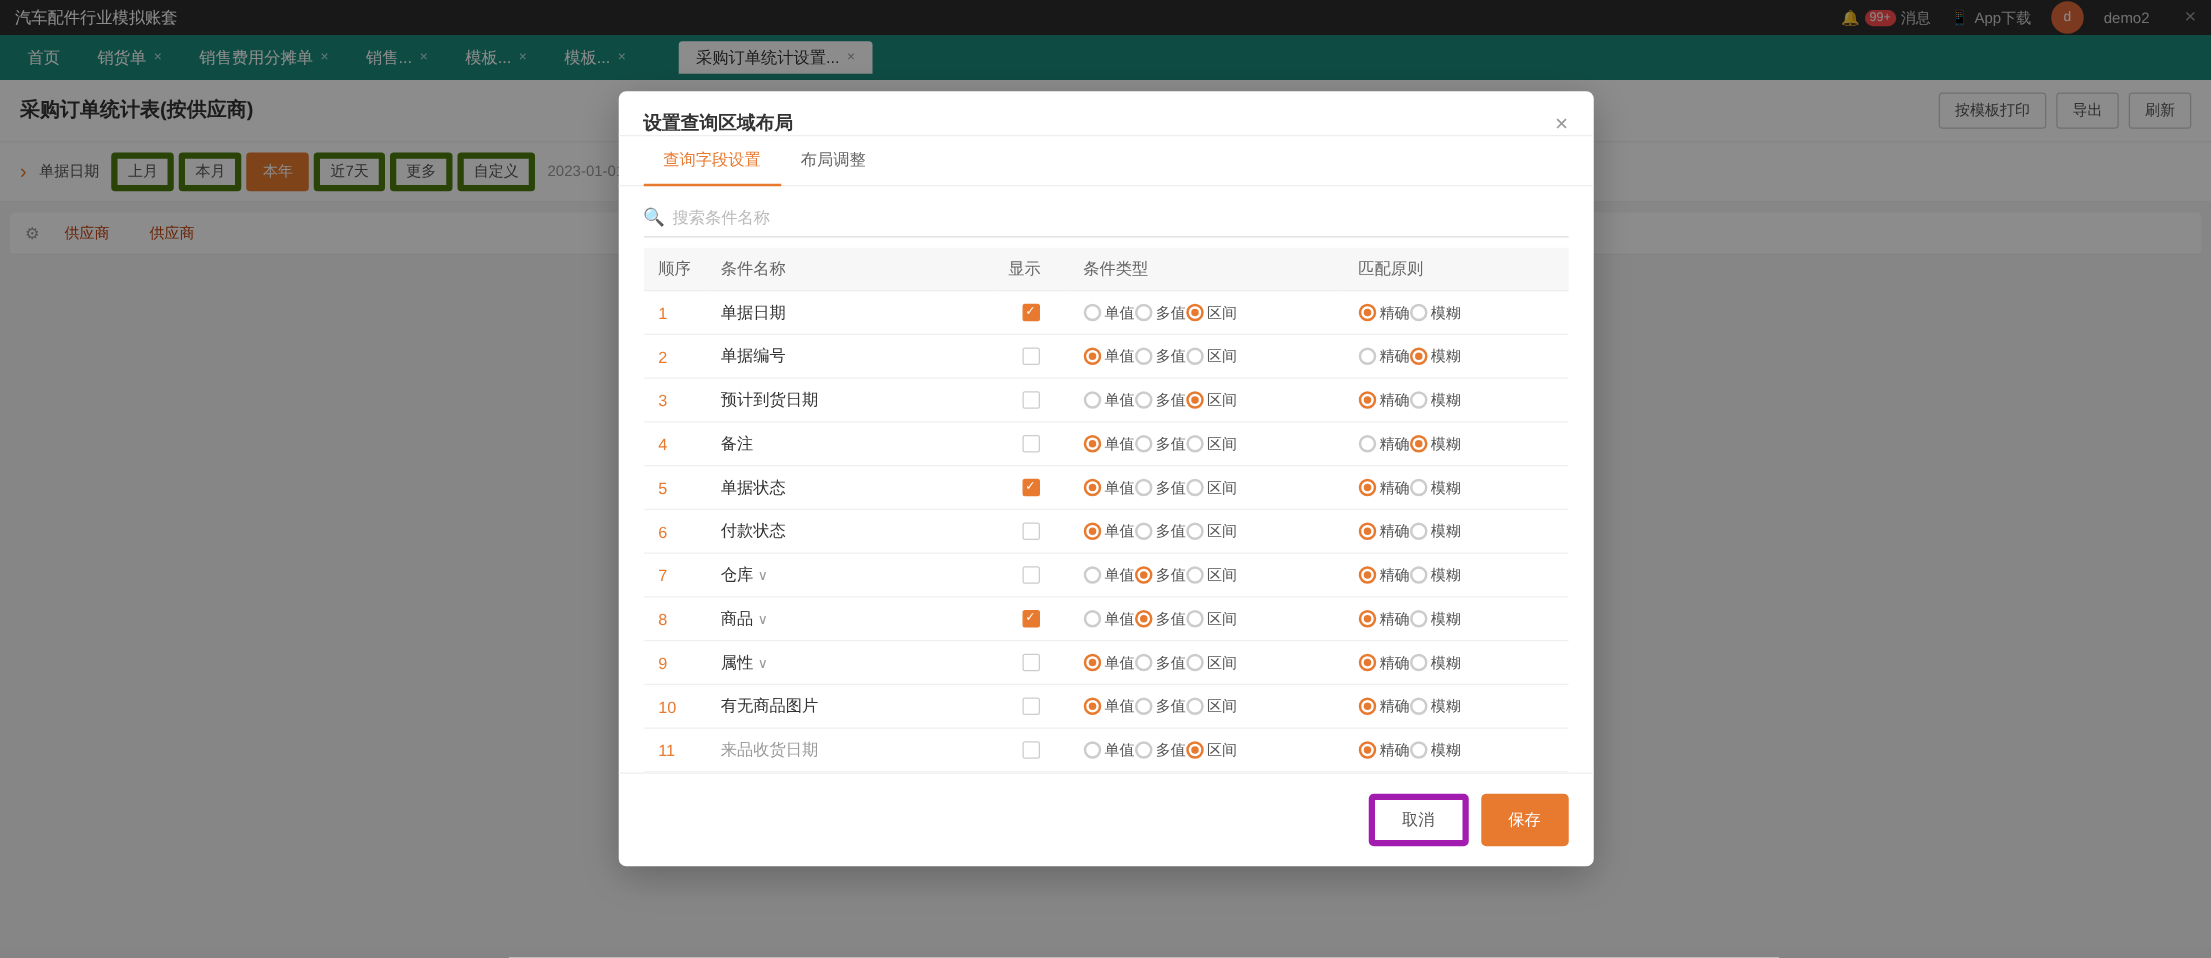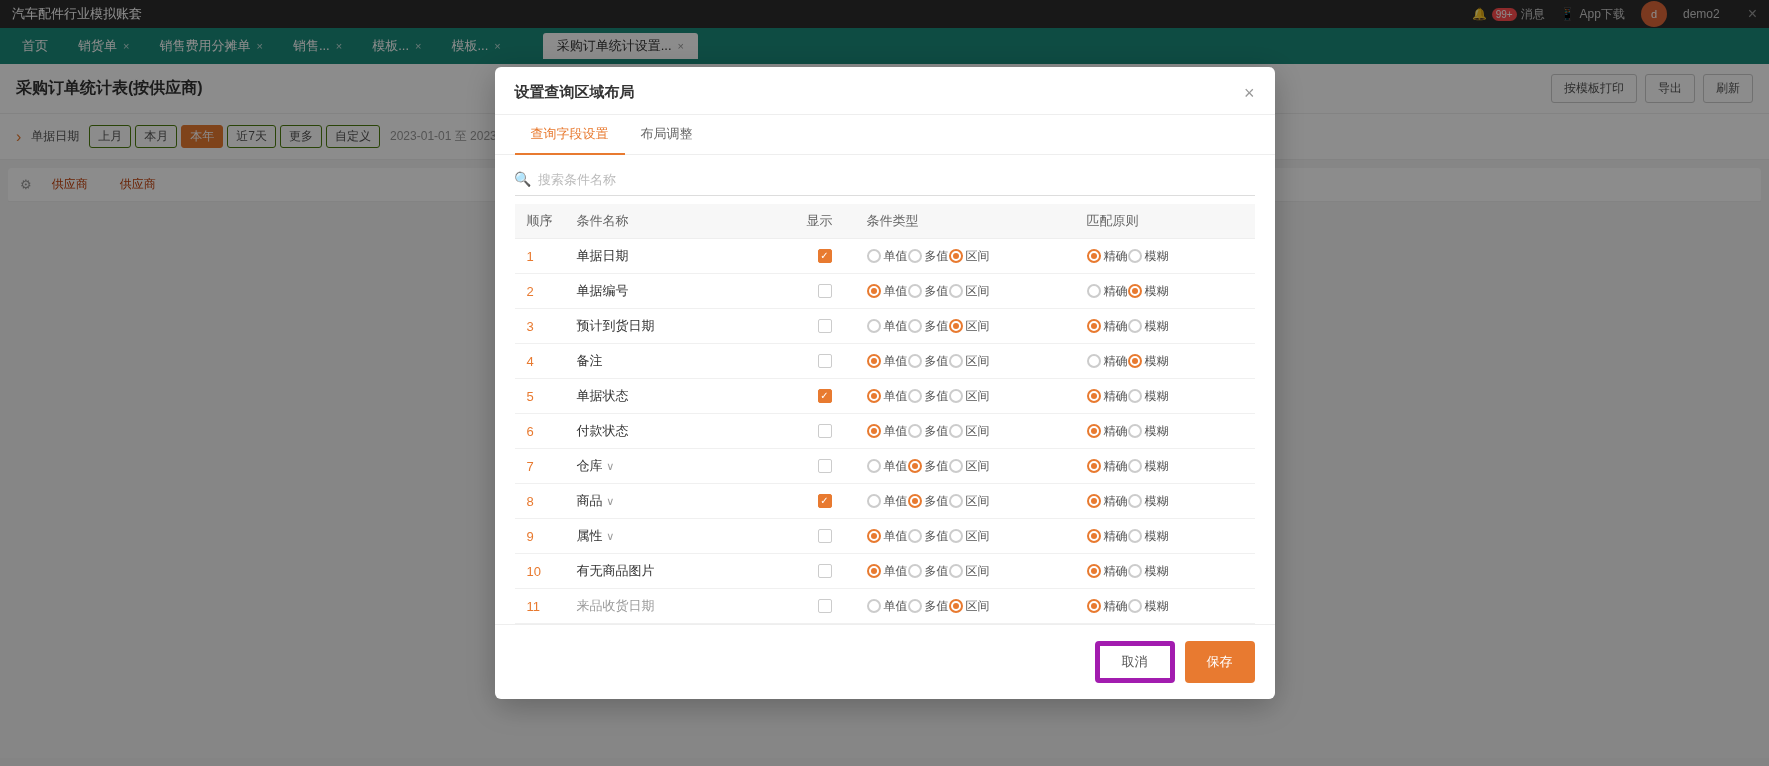--- a/index.html
+++ b/index.html
@@ -74,21 +74,21 @@
       padding: 8px 16px;
       display: flex;
       align-items: center;
       gap: 10px;
       border-bottom: 1px solid #eee;
       font-size: 12px;
     }
     .filter-toggle { color: #e87a30; cursor: pointer; font-size: 16px; }
     .filter-label { color: #555; }
     .date-btns { display: flex; gap: 4px; }
-    .date-btn { padding: 2px 8px; border: 1px solid #4d7c0f; border-radius: 3px; cursor: pointer; color: #555; background: #fff; font-size: 12px; }
+    .date-btn { padding: 2px 8px; border: 5px solid #4d7c0f; border-radius: 3px; cursor: pointer; color: #555; background: #fff; font-size: 12px; }
     .date-btn.active { background: #e87a30; color: #fff; border-color: #e87a30; }
     .date-range { color: #999; font-size: 12px; }
 
     .table-area {
       background: #fff;
       margin: 8px;
       border-radius: 4px;
     }
     .table-header-row {
       display: flex;
@@ -115,21 +115,21 @@
     .modal {
       background: #fff;
       border-radius: 6px;
       width: 780px;
       max-height: 680px;
       box-shadow: 0 8px 32px rgba(0,0,0,0.25);
       display: flex;
       flex-direction: column;
     }
     .modal-header {
-      padding: 16px 20px 12px;
+      padding: 16px 20px 0;
       border-bottom: 1px solid #eee;
       display: flex;
       align-items: flex-end;
       justify-content: space-between;
     }
     .modal-title { font-size: 15px; font-weight: bold; color: #333; }
     .modal-close { cursor: pointer; color: #999; font-size: 18px; line-height: 1; }
 
     .modal-tabs {
       display: flex;

